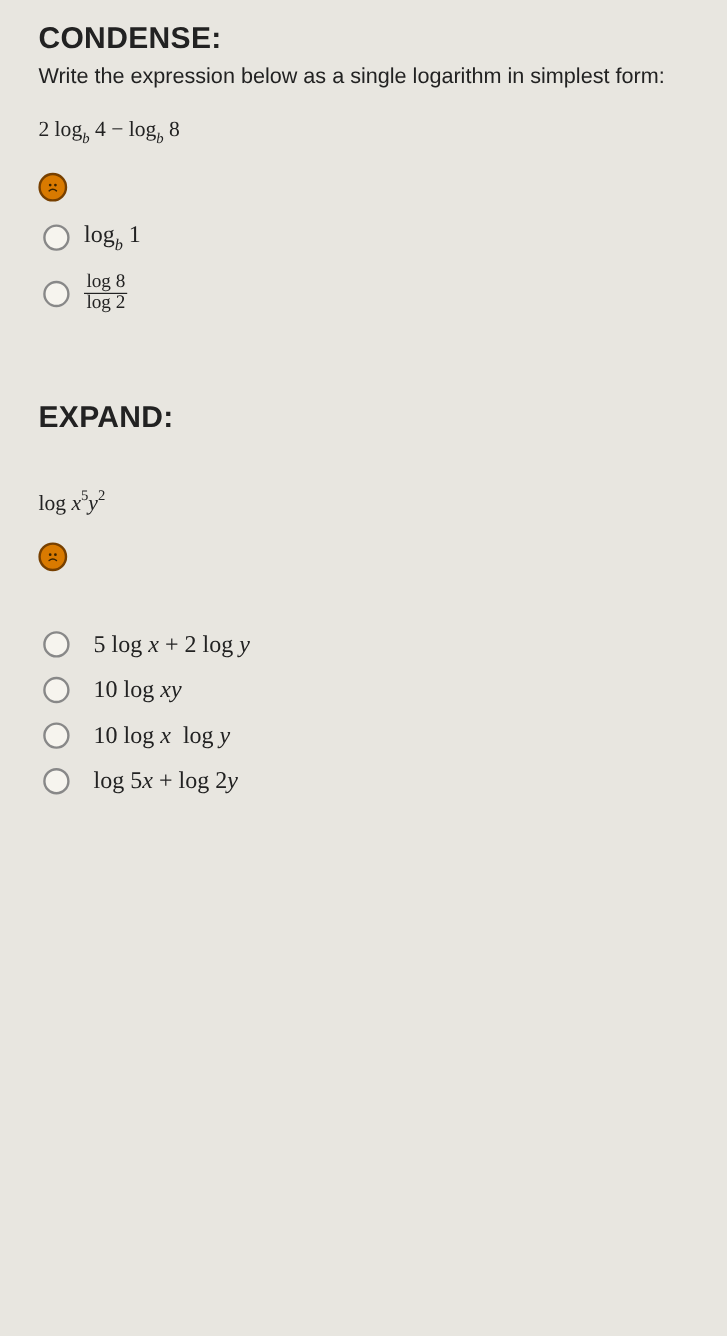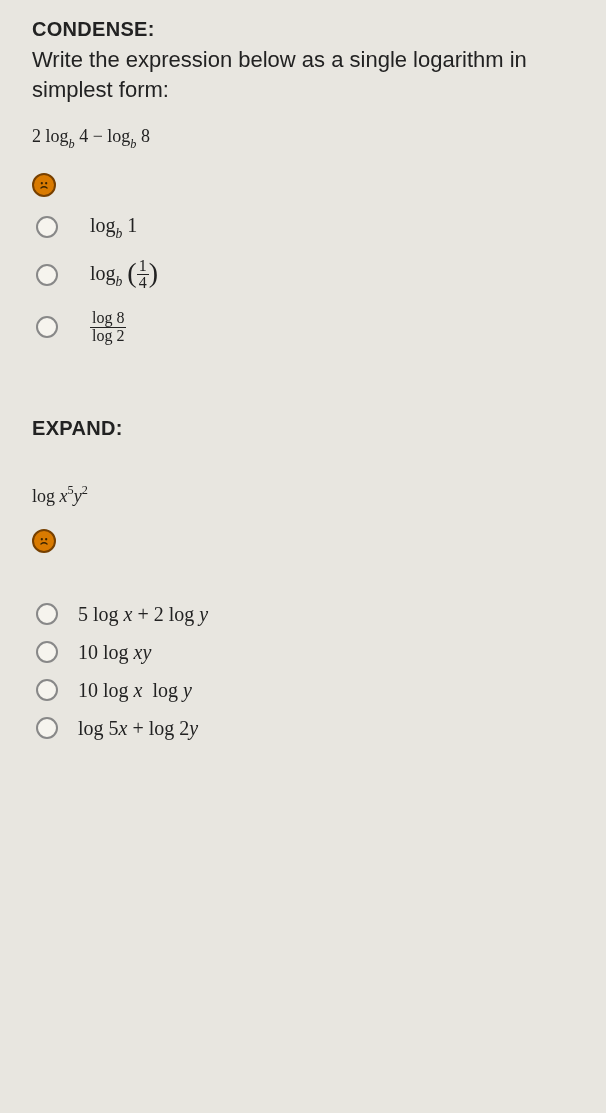--- a/index.html
+++ b/index.html
@@ -12,26 +12,26 @@
     color: #222;
     overflow: hidden;
   }
   .page {
     padding: 18px 24px 18px 32px;
     box-sizing: border-box;
     position: relative;
   }
   .title {
     font-weight: bold;
-    font-size: 20px;
+    font-size: 25px;
     margin-bottom: 4px;
     letter-spacing: 0.3px;
   }
   .prompt {
-    font-size: 22px;
+    font-size: 18px;
     line-height: 1.35;
     margin-bottom: 22px;
   }
   .expr {
     font-family: 'Cambria Math', 'Times New Roman', serif;
     font-size: 18px;
     margin: 10px 0 22px 0;
   }
   .sub {
     font-size: 0.68em;
@@ -56,21 +56,21 @@
     justify-content: center;
     margin: 10px 0 18px 0;
   }
   .dot svg { width: 14px; height: 14px; }
   .options {
     margin-left: 4px;
   }
   .option {
     display: flex;
     align-items: center;
-    gap: 32px;
+    gap: 12px;
     margin-bottom: 18px;
   }
   .radio {
     width: 18px;
     height: 18px;
     border: 2px solid #888;
     border-radius: 50%;
     flex-shrink: 0;
     background: #f6f4ee;
   }
@@ -133,27 +133,20 @@
         </svg>
     </div>
 
     <div class="options">
       <div class="option">
         <div class="radio"></div>
         <div class="opt-text">log<span class="sub mathvar">b</span> 1</div>
       </div>
       <div class="option">
         <div class="radio"></div>
-        <div class="opt-text">log<span class="sub mathvar">b</span> <span class="paren">(</span><span class="frac">
-              <span class="num">1</span>
-              <span class="den">4</span>
-            </span><span class="paren">)</span></div>
-      </div>
-      <div class="option">
-        <div class="radio"></div>
         <div class="opt-text"><span class="frac">
               <span class="num">log 8</span>
               <span class="den">log 2</span>
             </span></div>
       </div>
     </div>
   </div>
 
   <div class="block2">
     <div class="title">EXPAND:</div>

